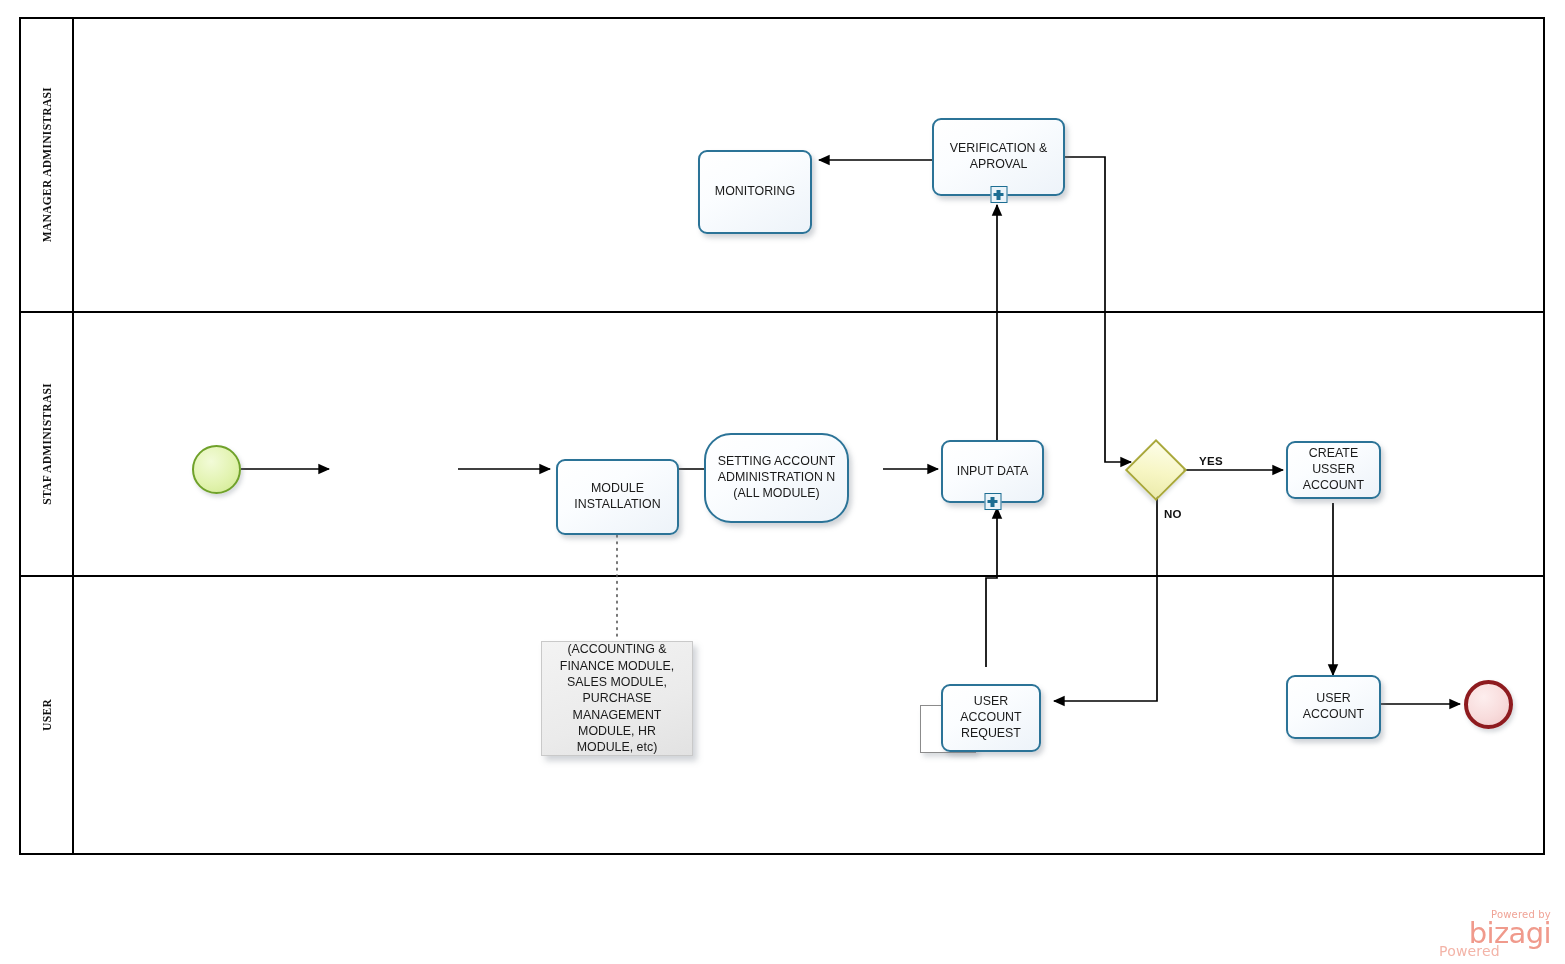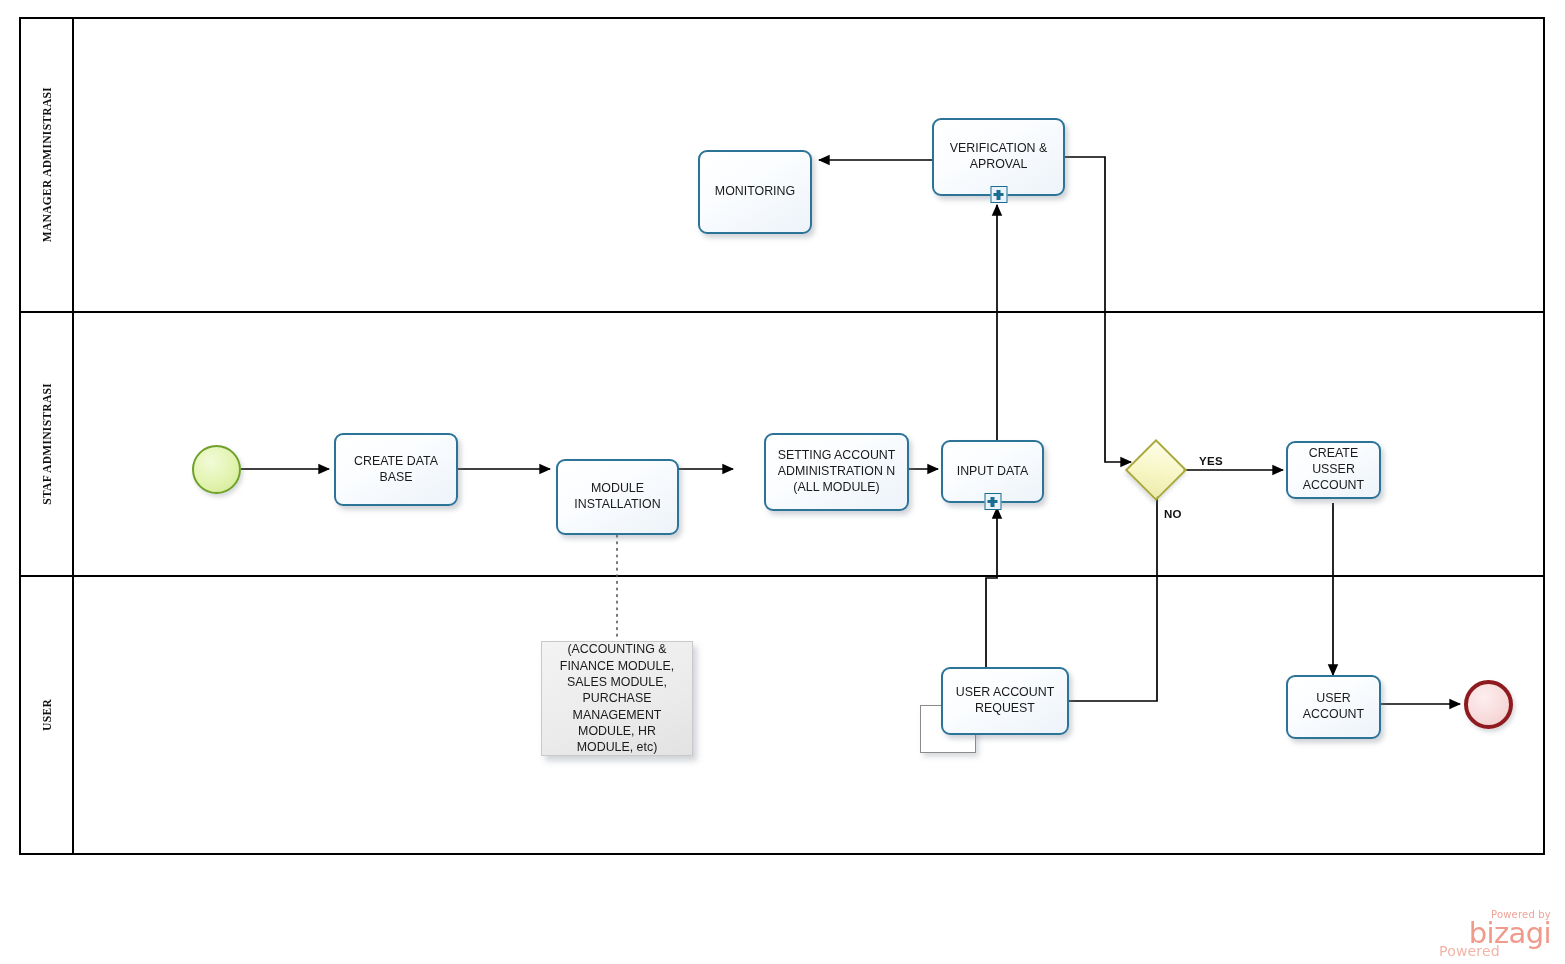--- a/index.html
+++ b/index.html
@@ -288,44 +288,41 @@
 
   <div class="task" style="left:698px; top:118px; width:114px; height:84px;margin-top:32px;">
     <span class="label">MONITORING</span>
   </div>
 
   <div class="task" style="left:932px; top:118px; width:133px; height:78px;">
     <span class="label">VERIFICATION &amp; APROVAL</span>
     <span class="plus-marker"></span>
   </div>
 
-  <div class="task" style="left:334px; top:433px; width:124px; height:73px;">
-    <span class="label">CREATE DATA BASE</span>
-  </div>
 
   <div class="task" style="left:556px; top:459px; width:123px; height:76px;">
     <span class="label">MODULE INSTALLATION</span>
   </div>
 
-  <div class="task" style="left:764px; top:433px; width:145px; height:78px;">
+  <div class="task" style="left:704px; top:433px; width:145px; height:90px;border-radius:27px;">
     <span class="label">SETTING ACCOUNT ADMINISTRATION N (ALL MODULE)</span>
   </div>
 
   <div class="task" style="left:941px; top:440px; width:103px; height:63px;">
     <span class="label">INPUT DATA</span>
     <span class="plus-marker"></span>
   </div>
 
   <div class="task" style="left:1286px; top:441px; width:95px; height:58px;">
     <span class="label">CREATE USSER ACCOUNT</span>
   </div>
 
   <div class="data-object" style="left:920px; top:705px; width:56px; height:48px;"></div>
 
-  <div class="task" style="left:941px; top:667px; width:128px; height:68px;">
+  <div class="task" style="left:941px; top:684px; width:100px; height:68px;">
     <span class="label">USER ACCOUNT REQUEST</span>
   </div>
 
   <div class="task" style="left:1286px; top:675px; width:95px; height:64px;">
     <span class="label">USER ACCOUNT</span>
   </div>
 
   <div class="annotation-box" style="left:541px; top:641px; width:152px; height:115px;">
     <span>(ACCOUNTING &amp; FINANCE MODULE, SALES MODULE, PURCHASE MANAGEMENT MODULE, HR MODULE, etc)</span>
   </div>

